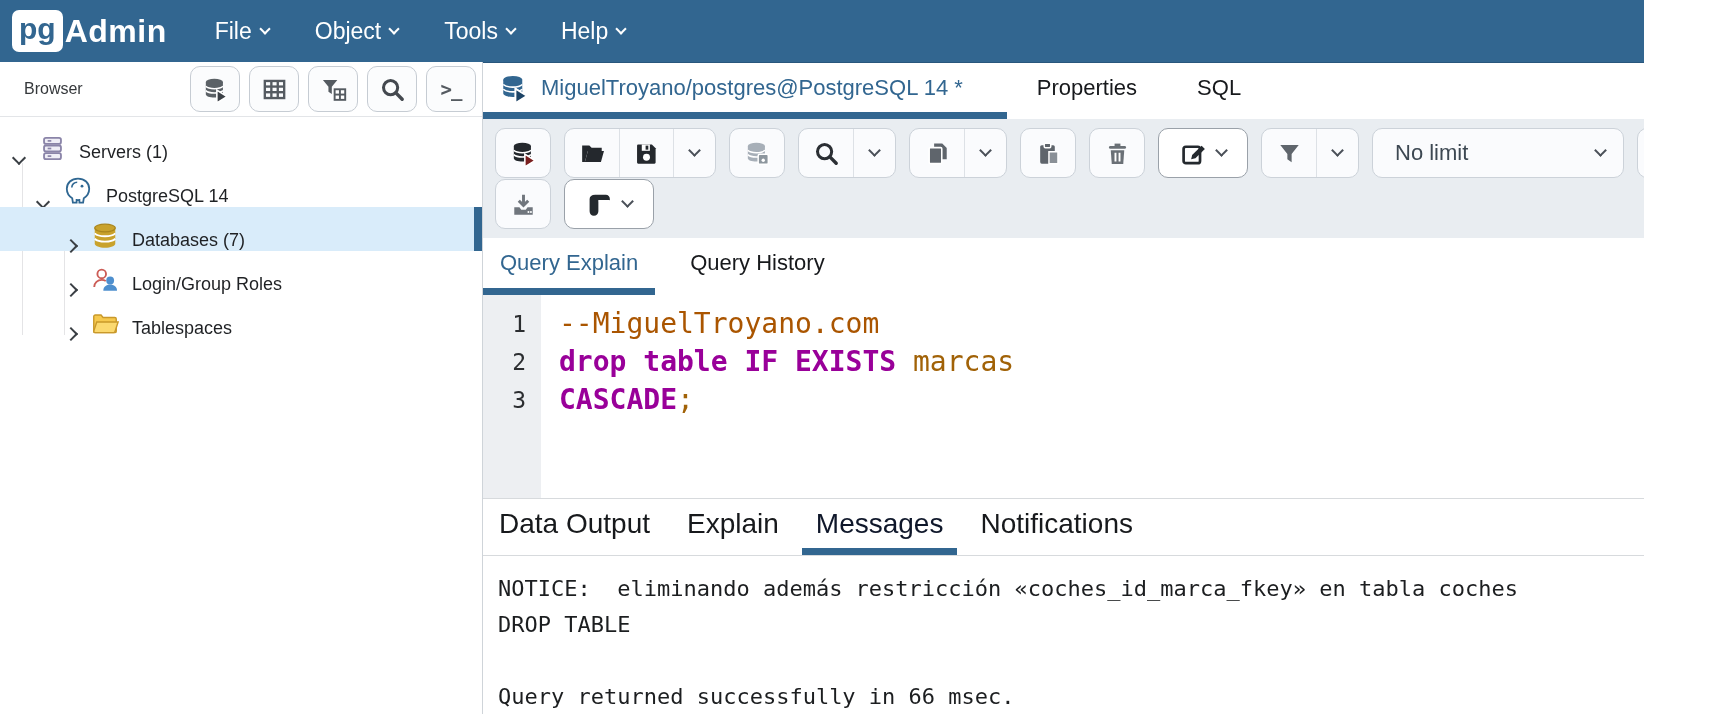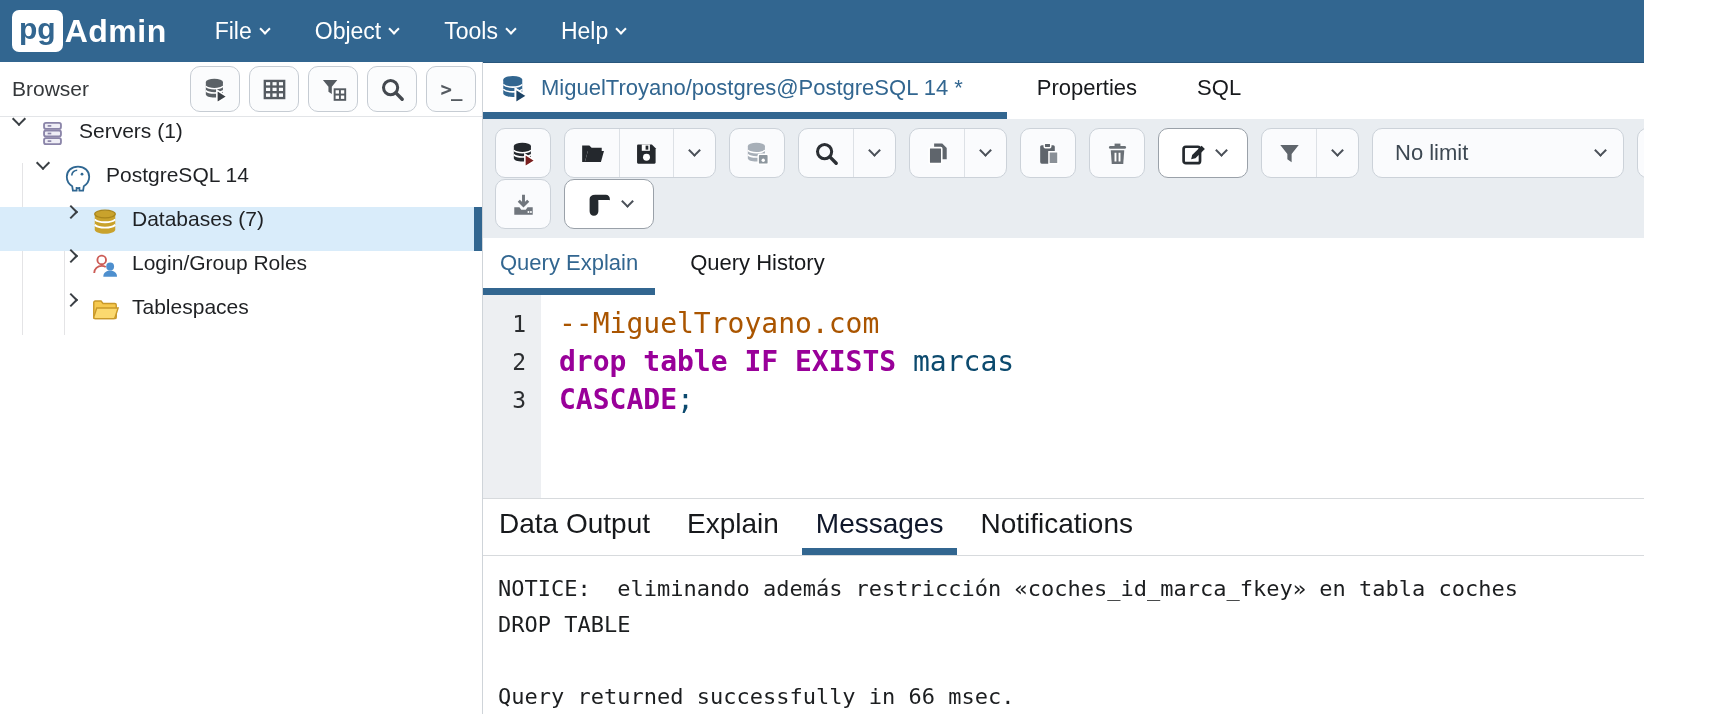--- a/index.html
+++ b/index.html
@@ -15,28 +15,28 @@
   .menu { display:flex; align-items:center; gap:46px; }
   .menu-item { display:flex; align-items:center; gap:9px; color:#fff; font-size:23px; font-weight:500; cursor:default; }
   .chev { display:inline-block; width:9px; height:9px; border-right:2.4px solid #4a5058; border-bottom:2.4px solid #4a5058; transform:rotate(45deg); margin-top:-5px; }
   .chev.white { border-color:#fff; width:8px; height:8px; }
 
   .body { flex:1; display:flex; min-height:0; }
 
   
   .browser { width:483px; flex:none; border-right:1px solid #cfd4d9; display:flex; flex-direction:column; background:#fff; }
   .browser-head { height:55px; flex:none; display:flex; align-items:center; justify-content:space-between; padding:0 6px 0 12px; border-bottom:1px solid #e3e5e8; }
-  .browser-title { font-size:21px; color:#35383b; }
+  .browser-title { font-size:16px; color:#35383b;margin-left:12px; }
   .bh-btns { display:flex; gap:9px; }
   .bh-btn { width:50px; height:46px; border:1px solid #c6ccd3; border-radius:10px; background:#fbfcfd; display:flex; align-items:center; justify-content:center; }
   .psql-glyph { font-family:"DejaVu Sans Mono", monospace; font-weight:bold; font-size:19px; color:#555b61; letter-spacing:-1px; }
 
   .tree { position:relative; flex:1; padding-top:2px; }
   .guide { position:absolute; width:1px; background:#e4e4e6; }
-  .trow { height:44px; display:flex; align-items:flex-start; position:relative; font-size:21px; color:#1f2124; }
+  .trow { height:44px; display:flex; align-items:flex-end; position:relative; font-size:18px; color:#1f2124; }
   .trow .tw { flex:none; margin-right:14px; }
   .tw { width:10px; height:10px; border-right:2.4px solid #3a3f44; border-bottom:2.4px solid #3a3f44; display:inline-block; }
   .tw.open { transform:rotate(45deg); margin-top:-5px; }
   .tw.closed { transform:rotate(-45deg); }
   .ticon { flex:none; margin-right:12px; display:flex; align-items:center; }
   .lv1 { padding-left:14px; } .lv2 { padding-left:38px; } .lv3 { padding-left:66px; }
   .trow.selected { background:#d9ecfa; }
   .trow.selected::after { content:""; position:absolute; right:0; top:0; bottom:0; width:8px; background:#326690; }
 
   
@@ -62,21 +62,21 @@
   .qtab.active { color:#326690; border-bottom-color:#326690; }
   .qtab.plain { color:#17191c; margin-left:18px; }
 
   .code { flex:none; height:203px; display:flex; background:#fff; }
   .gutter { width:58px; flex:none; background:#edeff2; padding:10px 15px 0 0; text-align:right;
             font-family:"DejaVu Sans Mono", monospace; font-size:23px; color:#2b2d30; line-height:38px; }
   .codelines { padding:10px 0 0 18px; font-family:"DejaVu Sans Mono", monospace; font-size:28px; line-height:38px; }
   .code-line { white-space:pre; }
   .tok-comment { color:#aa5500; }
   .tok-keyword { color:#990099; font-weight:bold; }
-  .tok-plain { color:#0c4a6e; }
+  .tok-plain { color:#a16207; }
 
   .out-tabs { height:57px; flex:none; border-top:1px solid #d7dadd; background:#fff; display:flex; align-items:stretch; padding-left:2px; }
   .otab { display:flex; align-items:center; padding:0 14px; margin-right:9px; font-size:28px; color:#17191c; border-bottom:7px solid transparent; }
   .otab.active { color:#0f172a; border-bottom-color:#326690; }
 
   .messages { flex:1; border-top:1px solid #d7dadd; background:#fff; padding:15px 0 0 15px;
               font-family:"DejaVu Sans Mono", monospace; font-size:22px; color:#1c1e20; }
   .msg-line { white-space:pre; min-height:36px; line-height:36px; }
 
   svg { display:block; }

